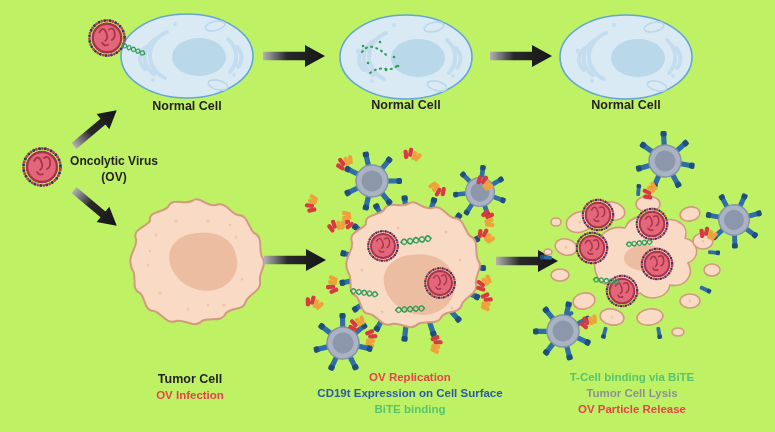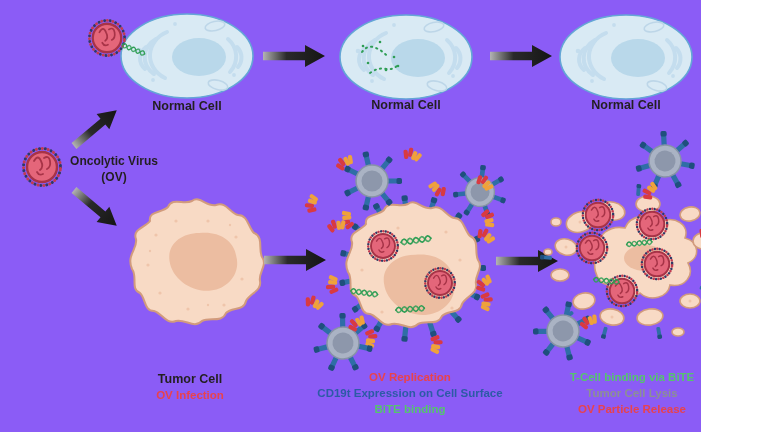--- a/index.html
+++ b/index.html
@@ -1,16 +1,16 @@
 <!DOCTYPE html>
 <html><head>
 <meta charset="utf-8">
 <style>
   html,body{margin:0;padding:0;background:#ffffff;}
-  .canvas-wrap{width:701px;height:432px;position:relative;overflow:hidden;background:#8b5cf6;
+  .canvas-wrap{width:775px;height:432px;position:relative;overflow:hidden;background:#bef264;
     font-family:"Liberation Sans", sans-serif;}
   svg{display:block;}
   text{font-family:"Liberation Sans", sans-serif;}
   .lbl-bold{font-size:12.5px;font-weight:700;}
   .lbl-med{font-size:12px;font-weight:600;}
   .lbl-stage{font-size:11.5px;font-weight:700;}
 </style>
 </head>
 <body>
 

